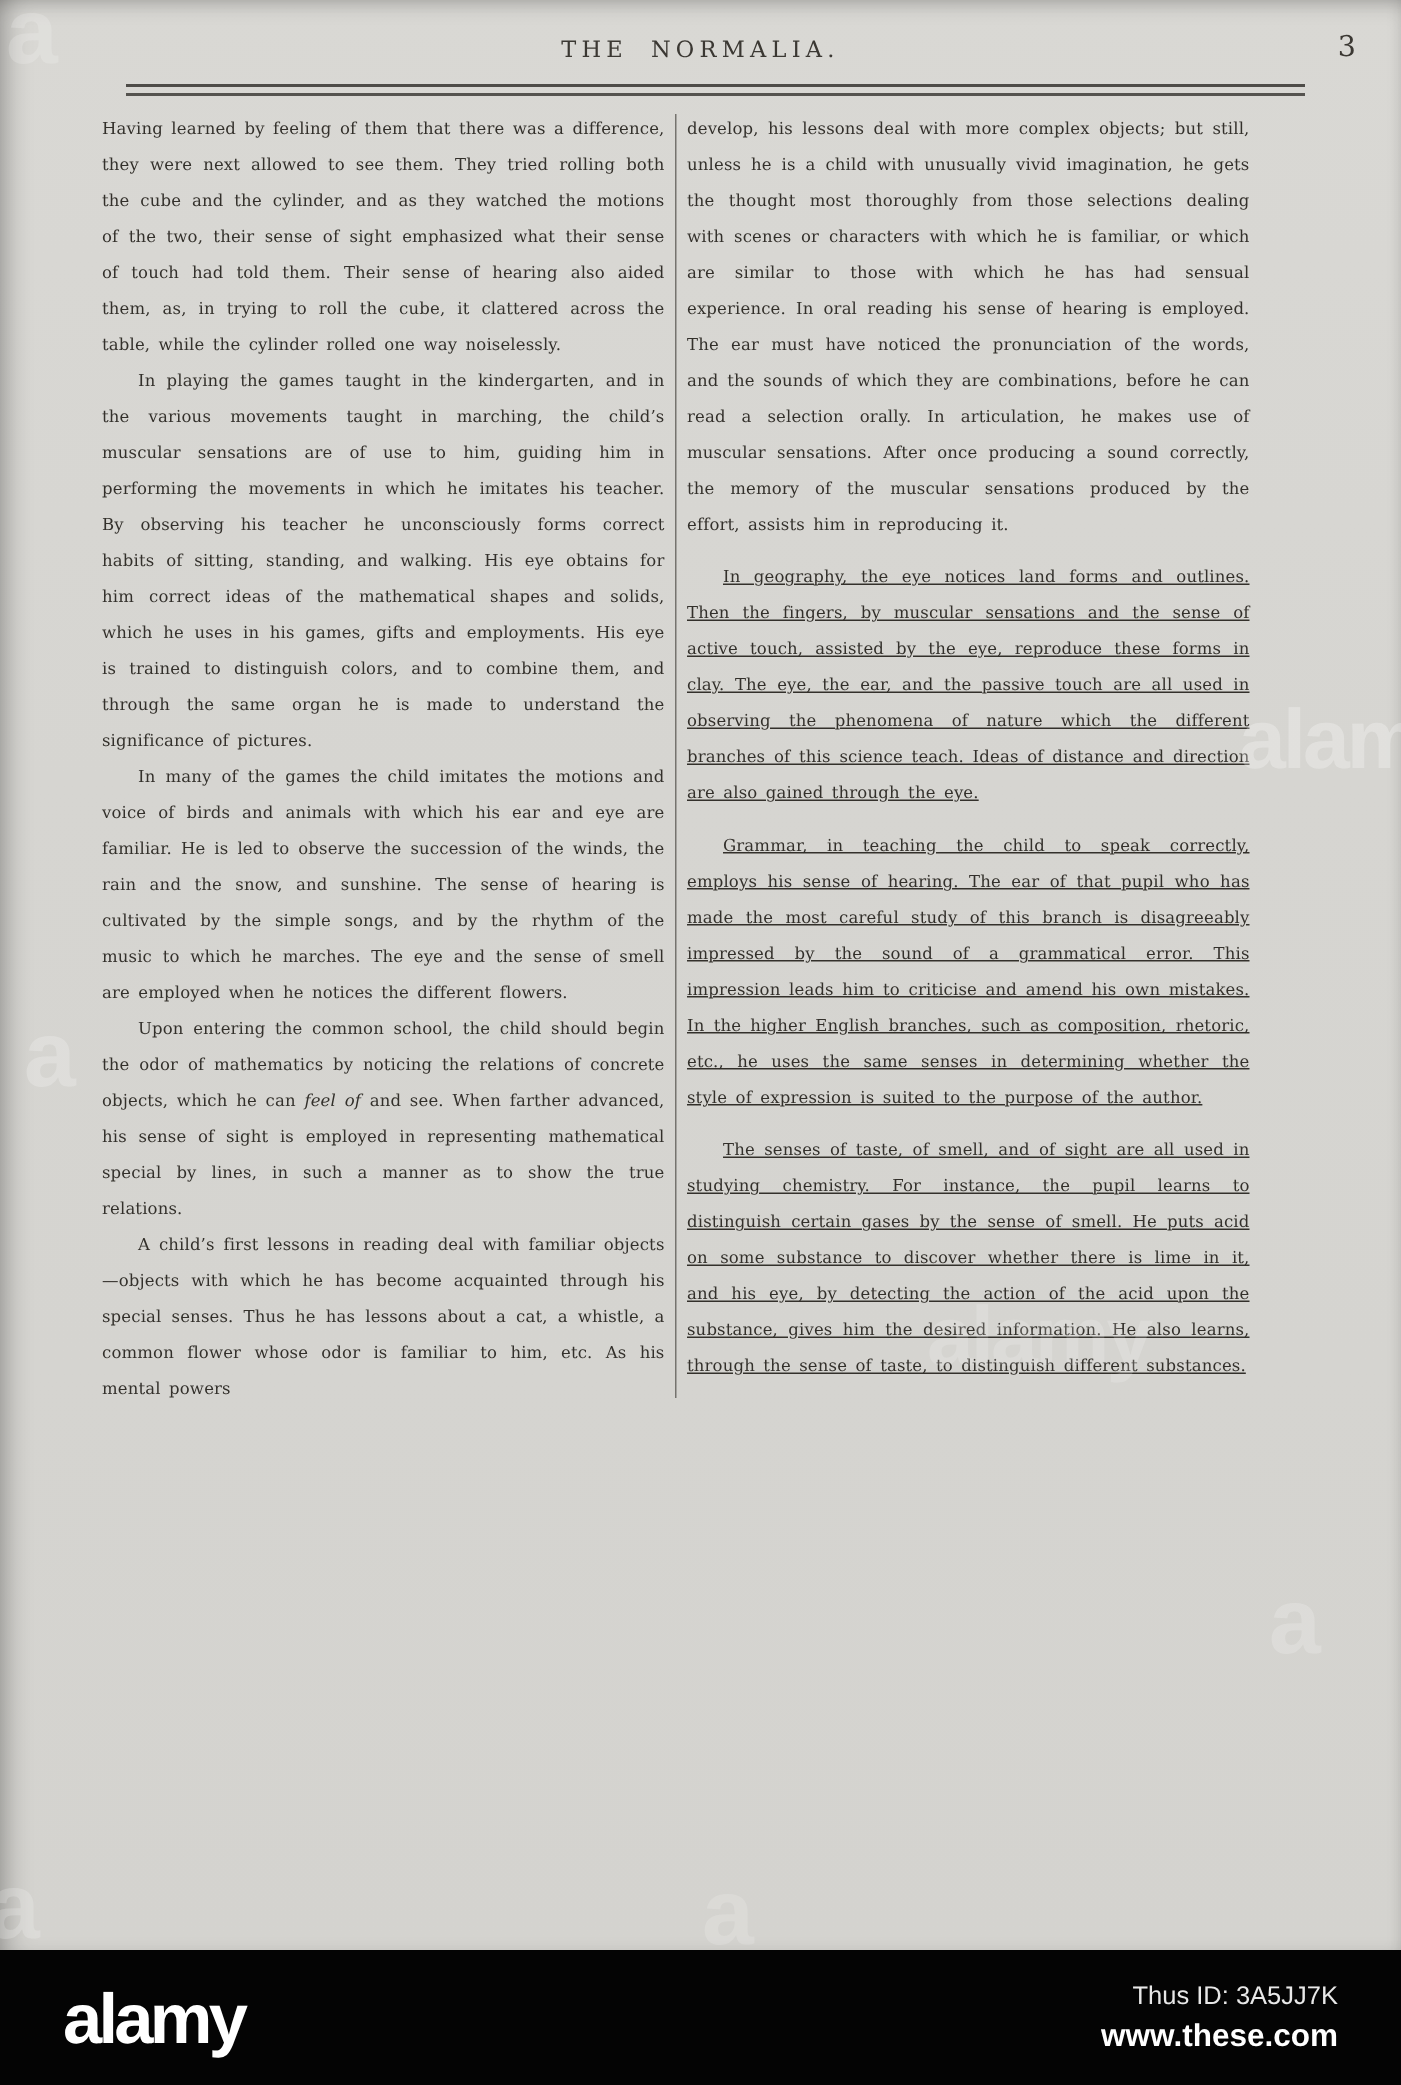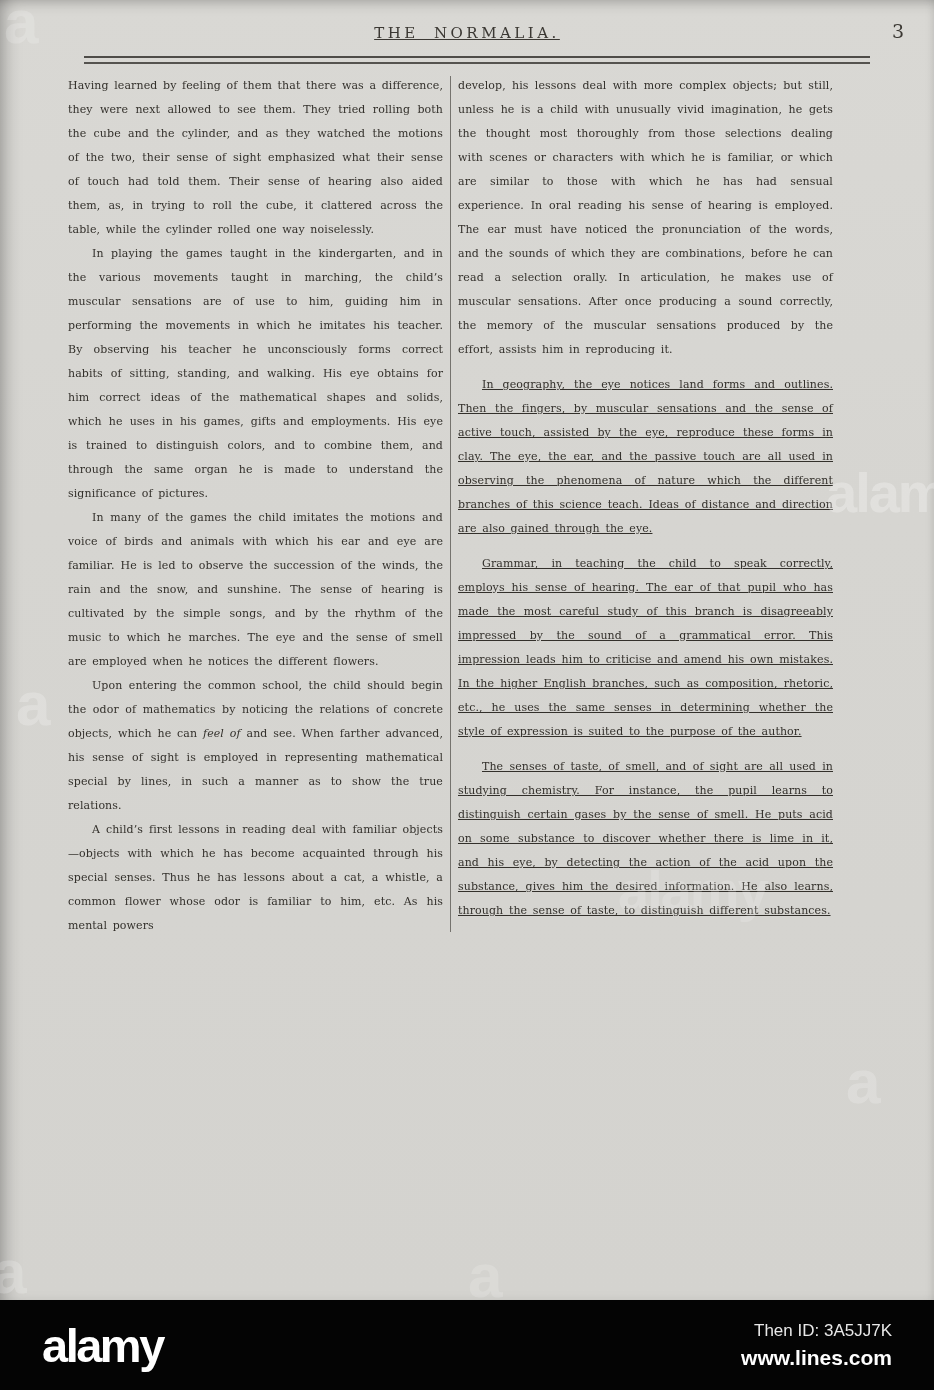--- a/index.html
+++ b/index.html
@@ -23,21 +23,20 @@
   }
   .journal-title {
     position: absolute;
     top: 24px; left: 0;
     width: 100%;
     text-align: center;
     font-size: 15px;
     letter-spacing: 3.5px;
     word-spacing: 7px;
     color: #3b3833;
-    text-decoration: underline;
   }
   .page-num {
     position: absolute;
     top: 20px; right: 30px;
     font-size: 19px;
     color: #3b3833;
   }
   .header-rule {
     position: absolute;
     top: 56px; left: 84px;
@@ -132,17 +131,17 @@
         <div class="wm-tile" style="left: 826px; top: 460px; font-size: 56px; opacity: 0.28;">alamy</div>
         <div class="wm-tile" style="left: 618px; top: 858px; font-size: 56px; opacity: 0.17;">alamy</div>
         <div class="wm-tile" style="left: 846px; top: 1046px; font-size: 62px; opacity: 0.2;">a</div>
         <div class="wm-tile" style="left: -8px; top: 1236px; font-size: 62px; opacity: 0.2;">a</div>
         <div class="wm-tile" style="left: 468px; top: 1240px; font-size: 62px; opacity: 0.16;">a</div>
       </div>
   </div>
   <div class="footer-bar">
     <div class="alamy-logo">alamy</div>
     <div class="footer-right">
-      <div class="image-id">Then ID: 3A5JJ7K</div>
-      <div class="alamy-url">www.lines.com</div>
+      <div class="image-id">Thus ID: 3A5JJ7K</div>
+      <div class="alamy-url">www.these.com</div>
     </div>
   </div>
 </div>
 
 </body></html>

